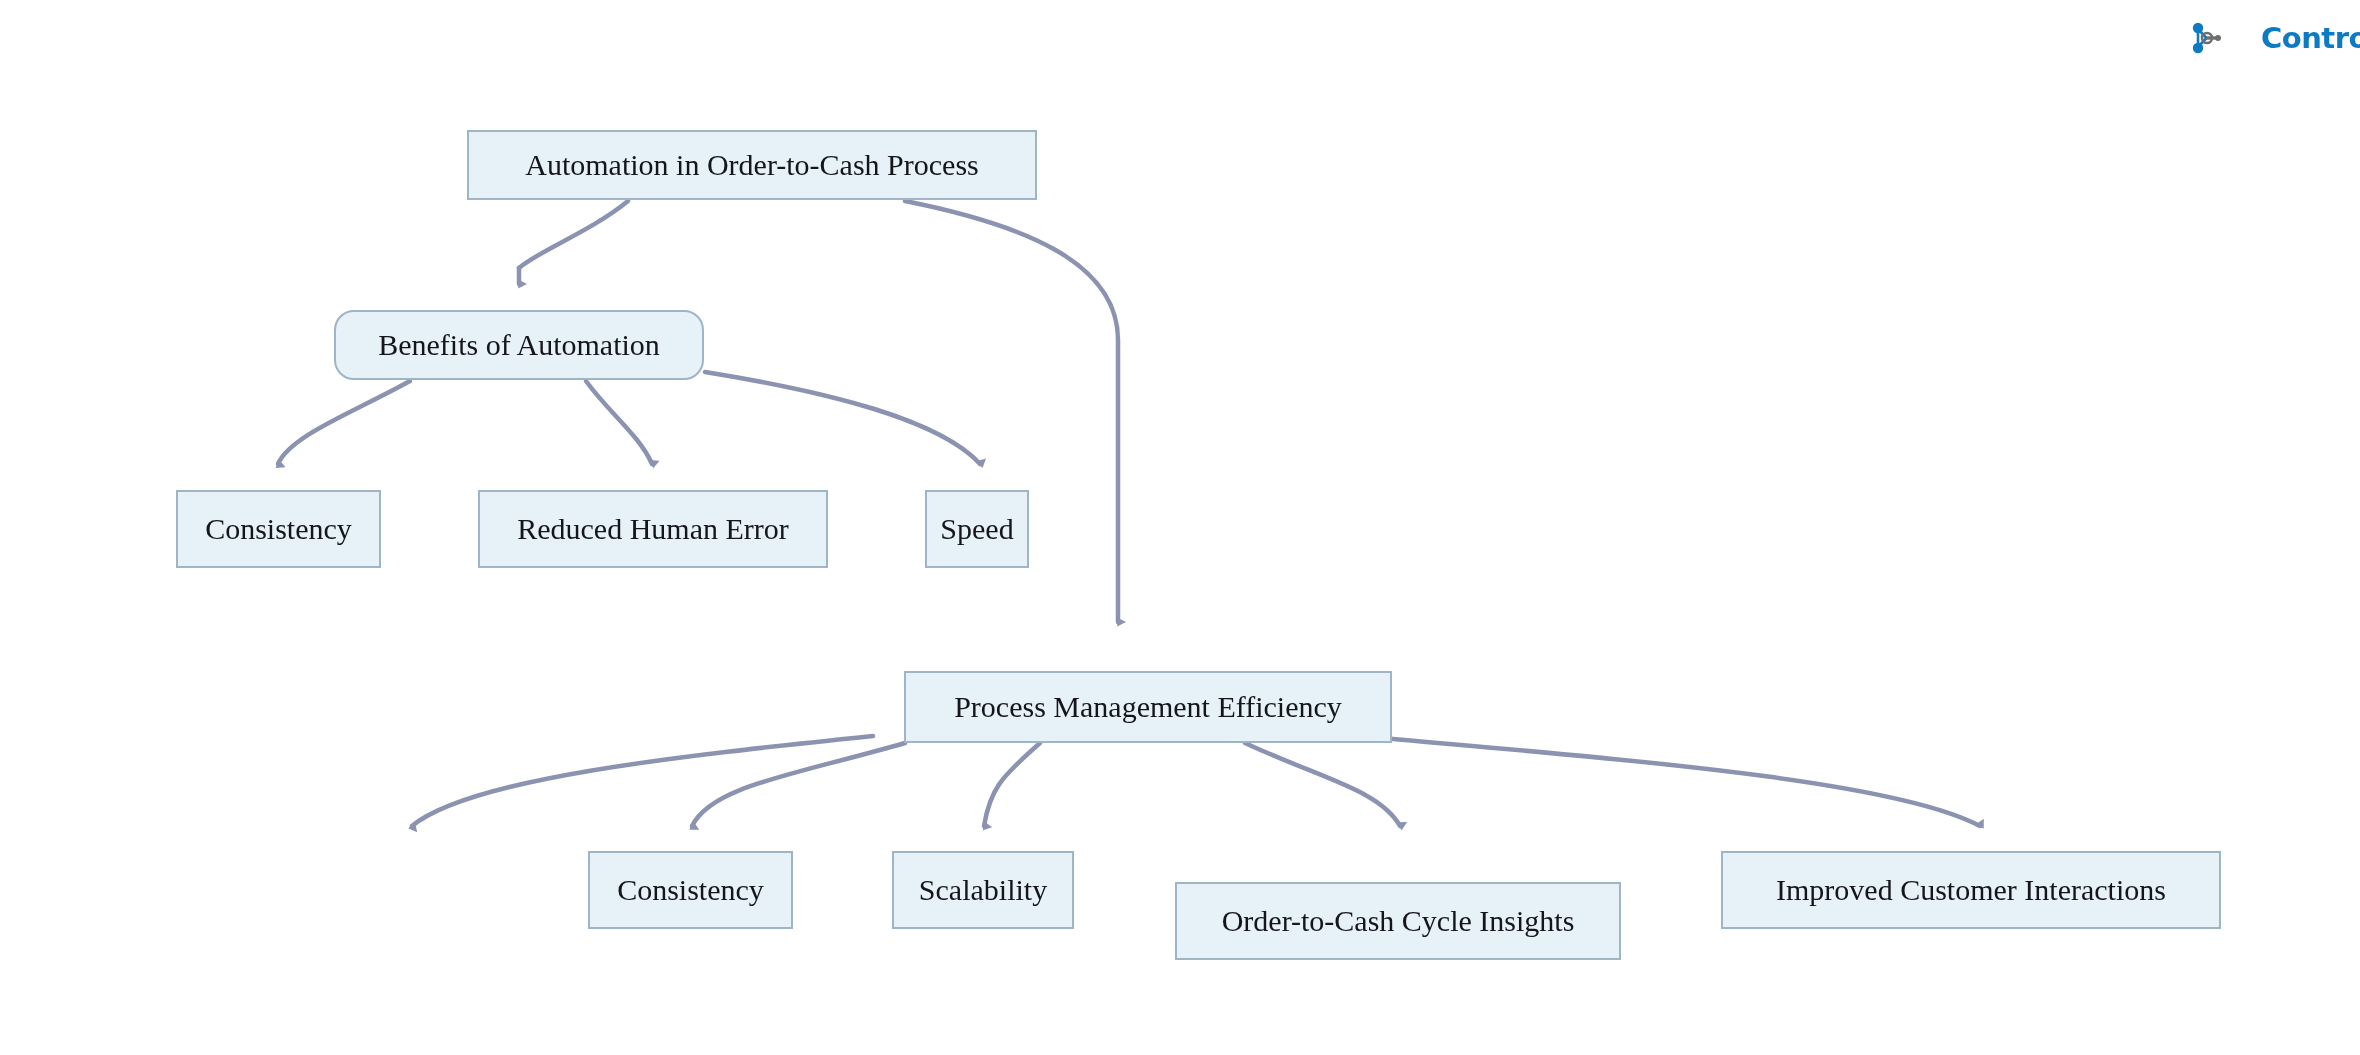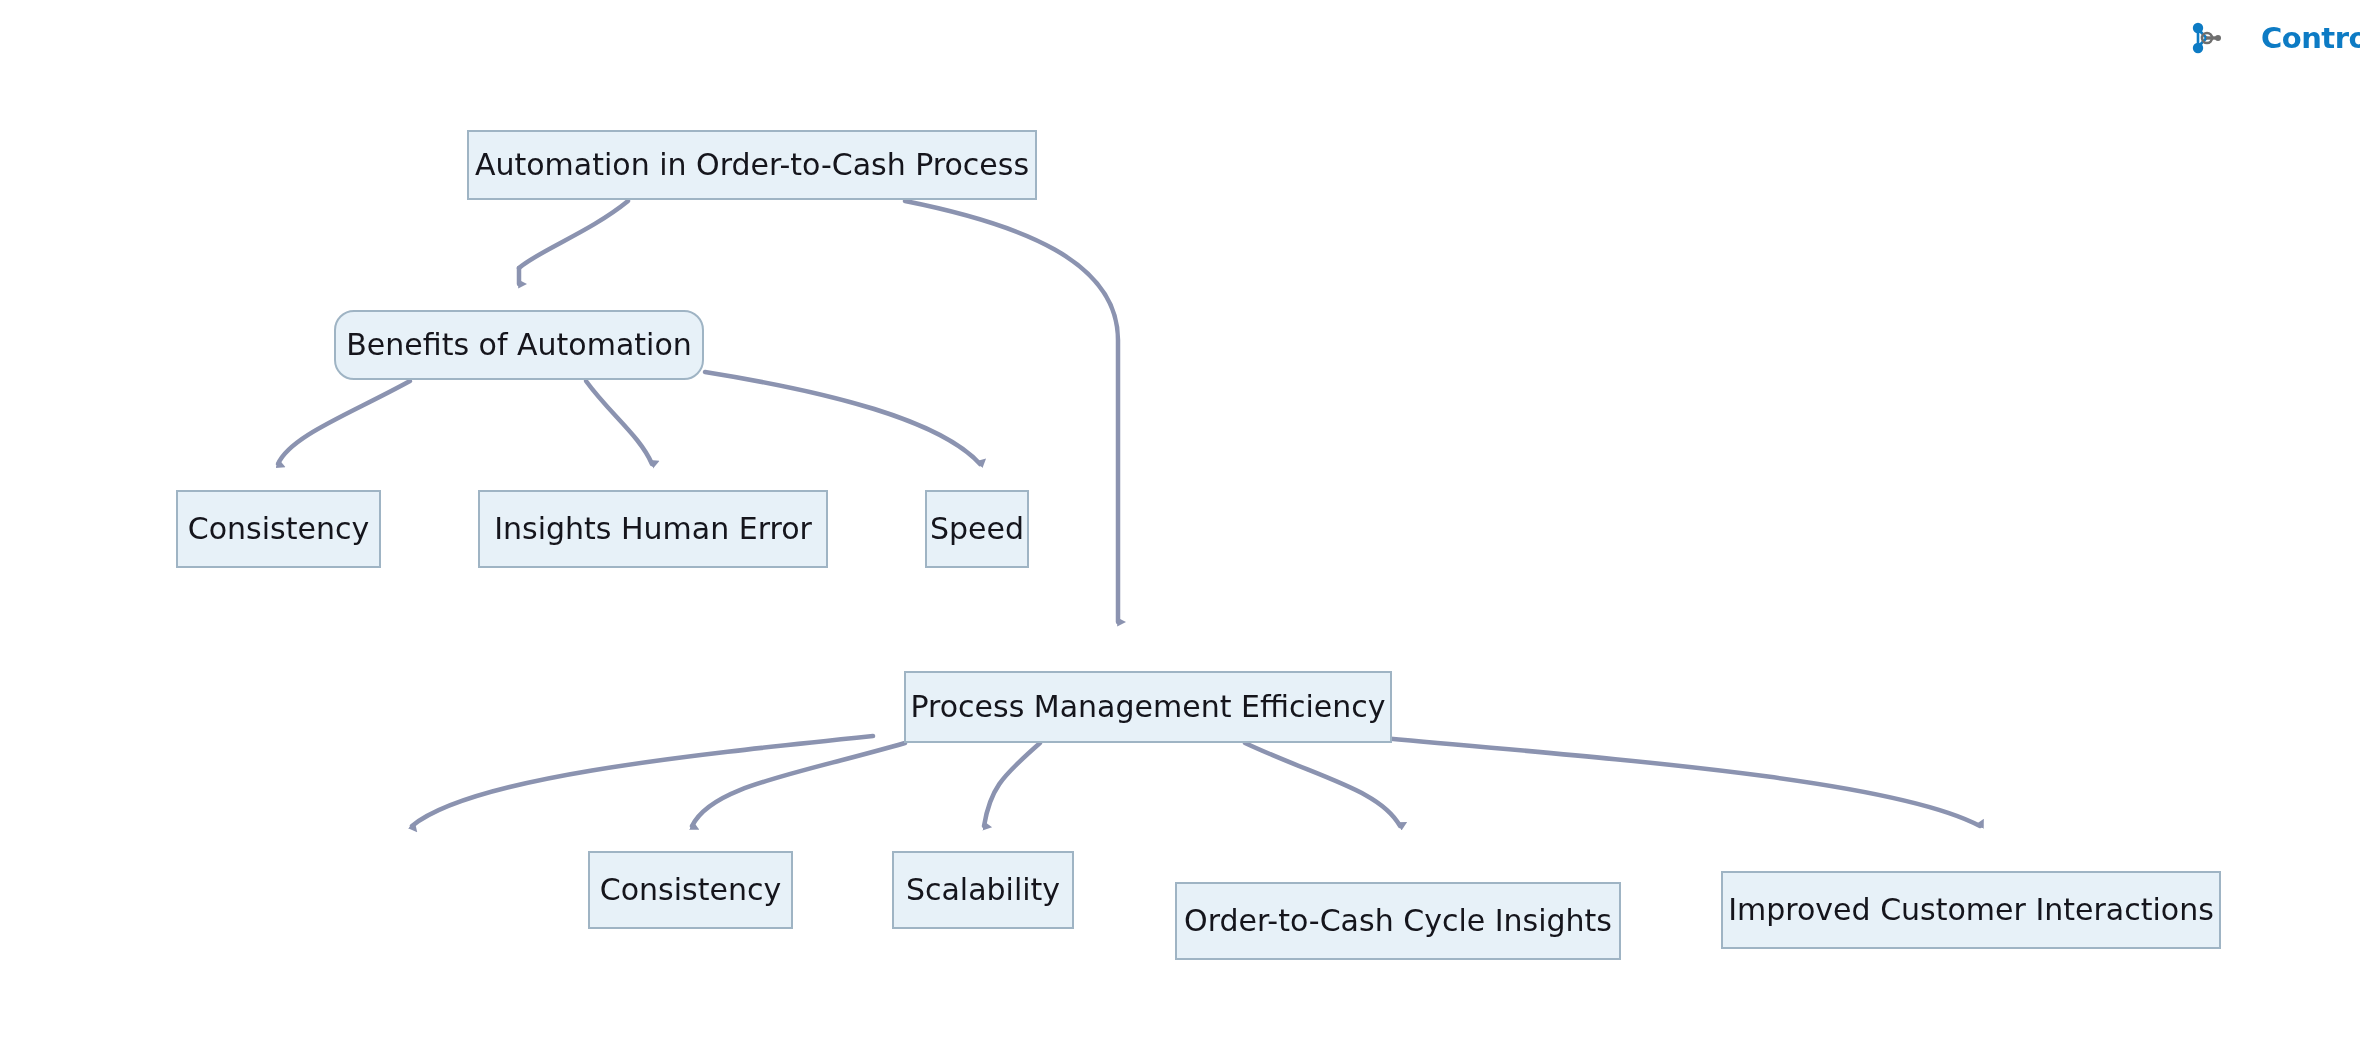--- a/index.html
+++ b/index.html
@@ -69,20 +69,21 @@
     background: #e7f1f8;
     border: 2px solid #9fb4c4;
     display: flex;
     align-items: center;
     justify-content: center;
     color: #15151c;
     font-size: 30px;
     line-height: 1;
     white-space: nowrap;
     padding: 0 16px;
+    font-family: Liberation Serif, serif;
   }
   .node .node-label {
     display: block;
   }
 </style>
 </head>
 <body>
 
 <div id="brand-logo">
   <svg class="logo-mark" viewBox="0 0 40 40">
@@ -139,21 +140,21 @@
 
     <div class="node" style="left:334px; top:310px; width:370px; height:70px;border-radius:20px;">
       <span class="node-label">Benefits of Automation</span>
     </div>
 
     <div class="node" style="left:176px; top:490px; width:205px; height:78px;">
       <span class="node-label">Consistency</span>
     </div>
 
     <div class="node" style="left:478px; top:490px; width:350px; height:78px;">
-      <span class="node-label">Insights Human Error</span>
+      <span class="node-label">Reduced Human Error</span>
     </div>
 
     <div class="node" style="left:925px; top:490px; width:104px; height:78px;">
       <span class="node-label">Speed</span>
     </div>
 
     <div class="node" style="left:904px; top:671px; width:488px; height:72px;">
       <span class="node-label">Process Management Efficiency</span>
     </div>
 
@@ -163,17 +164,17 @@
     </div>
 
     <div class="node" style="left:892px; top:851px; width:182px; height:78px;">
       <span class="node-label">Scalability</span>
     </div>
 
     <div class="node" style="left:1175px; top:851px; width:446px; height:78px;margin-top:31px;">
       <span class="node-label">Order-to-Cash Cycle Insights</span>
     </div>
 
-    <div class="node" style="left:1721px; top:851px; width:500px; height:78px;margin-top:20px;">
+    <div class="node" style="left:1721px; top:851px; width:500px; height:78px;">
       <span class="node-label">Improved Customer Interactions</span>
     </div>
   </div>
 </div>
 
 </body></html>

